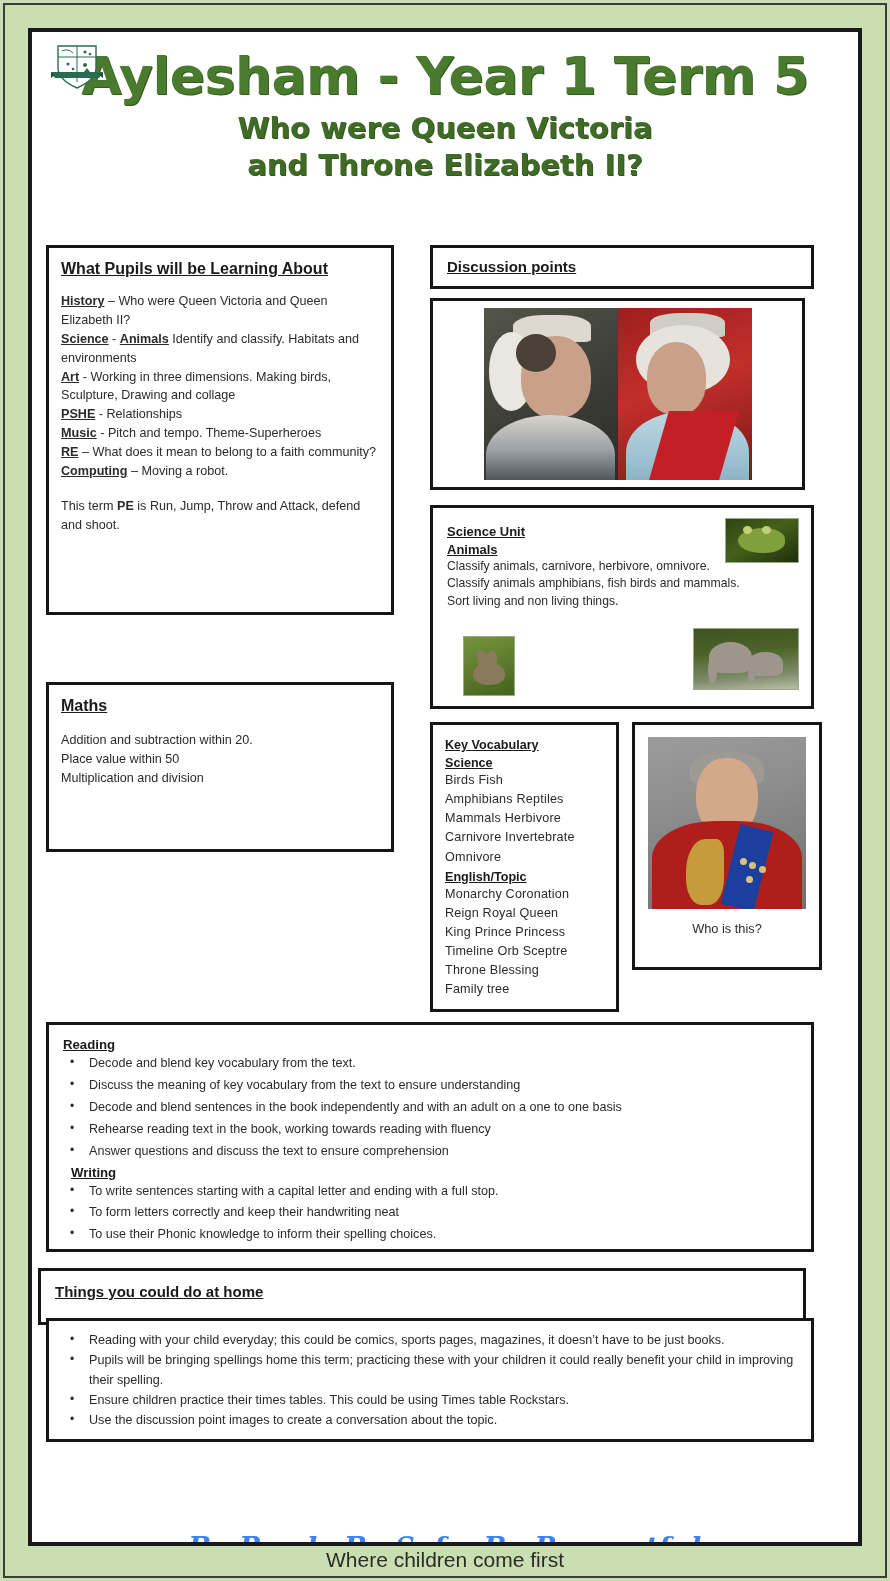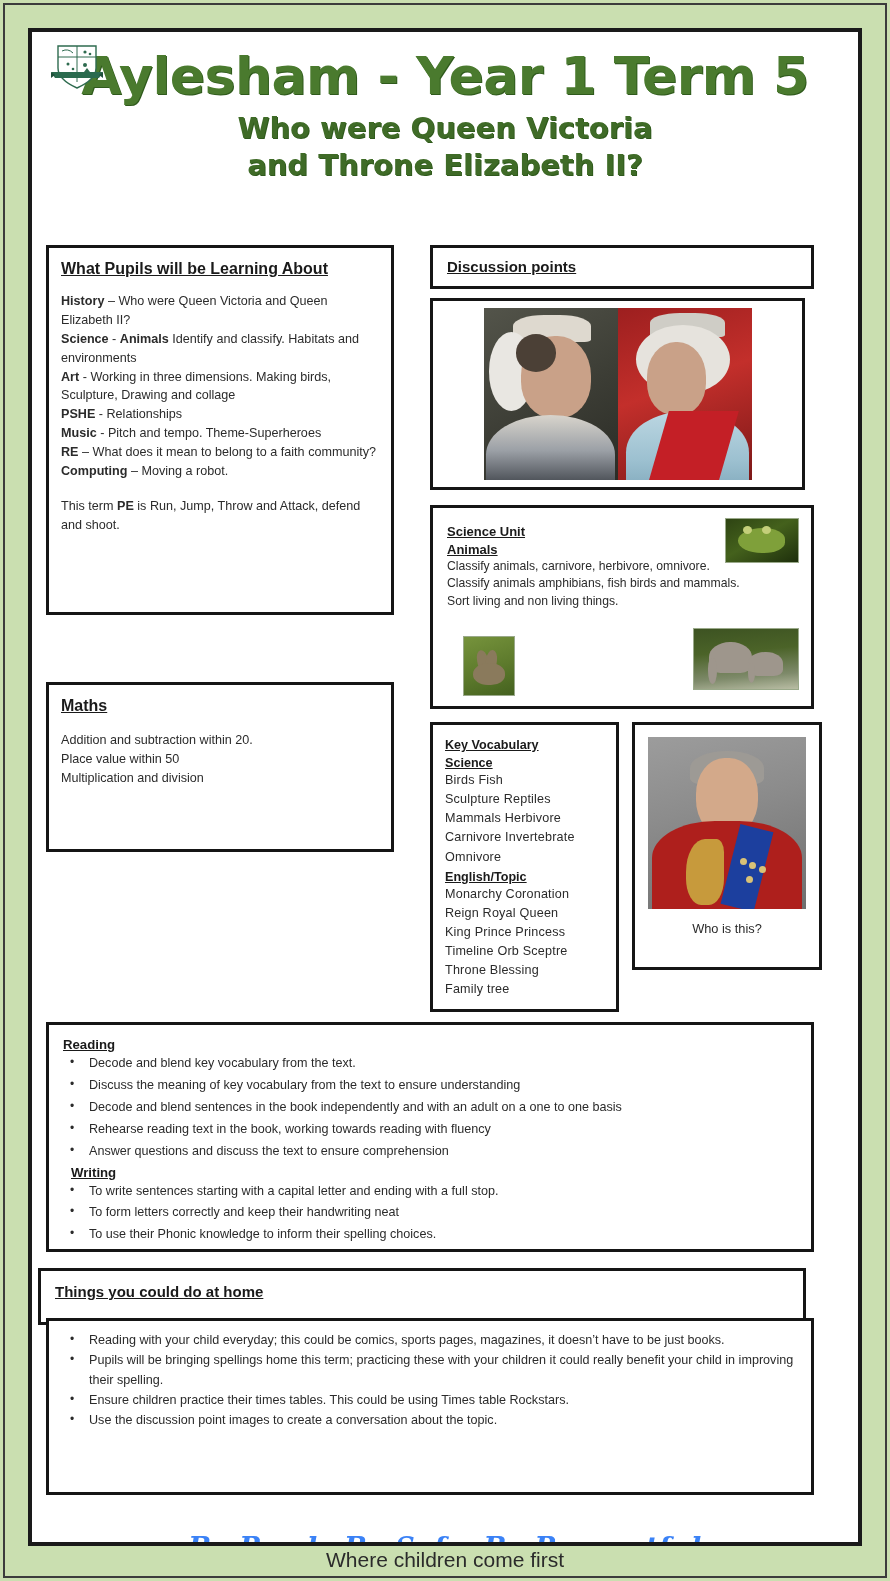--- a/index.html
+++ b/index.html
@@ -78,35 +78,36 @@
     display: inline-block;
   }
 
   .body-txt {
     font-size: 12.6px;
     line-height: 1.50;
     color: #2b2b2b;
   }
   .body-txt b, .body-txt .u {
     font-weight: bold;
+    text-decoration: underline;
   }
 
   
   #box-learning { left: 14px;  top: 213px; width: 348px; height: 370px; }
   #box-maths    { left: 14px;  top: 650px; width: 348px; height: 170px; }
 
   #box-discussion-hd { left: 398px; top: 213px; width: 384px; height: 44px; }
   #box-discussion-img{ left: 398px; top: 266px; width: 375px; height: 192px; }
   #box-science       { left: 398px; top: 473px; width: 384px; height: 204px; }
   #box-vocab         { left: 398px; top: 690px; width: 189px; height: 290px; }
   #box-who           { left: 600px; top: 690px; width: 190px; height: 248px; }
 
   #box-reading  { left: 14px; top: 990px;  width: 768px; height: 230px; }
   #box-home-hd  { left: 6px; top: 1236px; width: 768px; height: 57px; }
-  #box-home     { left: 14px; top: 1286px; width: 768px; height: 177px; }
+  #box-home     { left: 14px; top: 1286px; width: 768px; height: 124px; }
 
   
   #box-learning .hd { font-size: 16px; margin: 12px 0 0 12px; }
   #box-learning .content { margin: 14px 12px 0 12px; }
 
   
   #box-maths .hd { font-size: 16px; margin: 12px 0 0 12px; }
   #box-maths .content { margin: 16px 12px 0 12px; }
 
   
@@ -422,21 +423,21 @@
       <div class="ele" style="left:52%;top:38%;width:34%;height:40%;"></div>
       <div class="ele-trunk" style="left:52%;top:56%;width:7px;height:20px;"></div>
     </div>
   </div>
 
   <div class="box" id="box-vocab">
     <div class="content">
       <div><span class="hd">Key Vocabulary</span></div>
       <div><span class="hd">Science</span></div>
       <div class="vocab-line">Birds          Fish</div>
-      <div class="vocab-line">Sculpture  Reptiles</div>
+      <div class="vocab-line">Amphibians  Reptiles</div>
       <div class="vocab-line">Mammals      Herbivore</div>
       <div class="vocab-line">Carnivore  Invertebrate</div>
       <div class="vocab-line">Omnivore</div>
       <div><span class="hd">English/Topic</span></div>
       <div class="vocab-line">Monarchy  Coronation</div>
       <div class="vocab-line">Reign  Royal  Queen</div>
       <div class="vocab-line">King  Prince  Princess</div>
       <div class="vocab-line">Timeline Orb  Sceptre</div>
       <div class="vocab-line">Throne  Blessing</div>
       <div class="vocab-line">Family tree</div>

